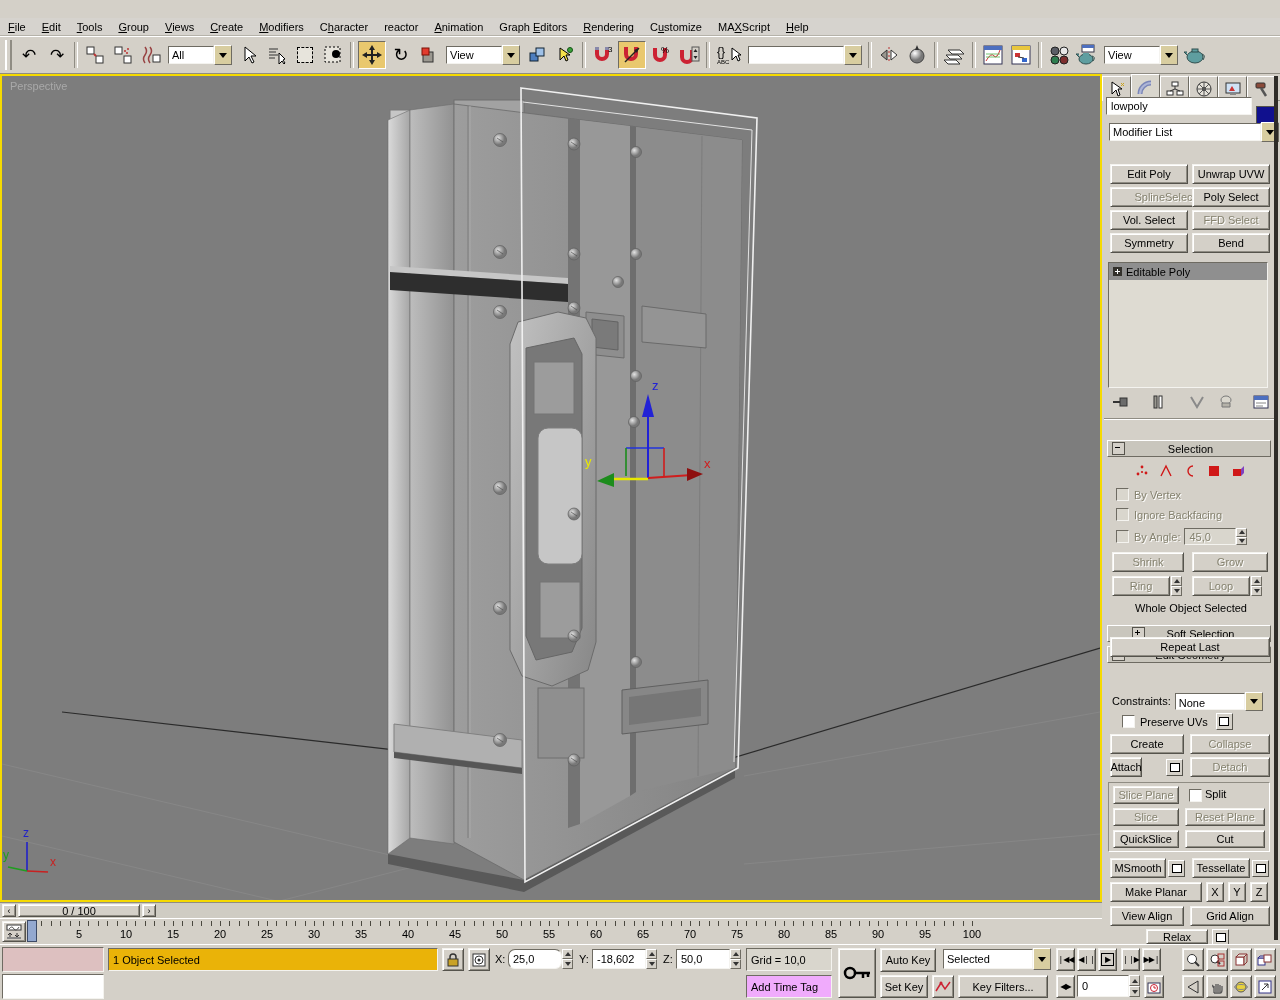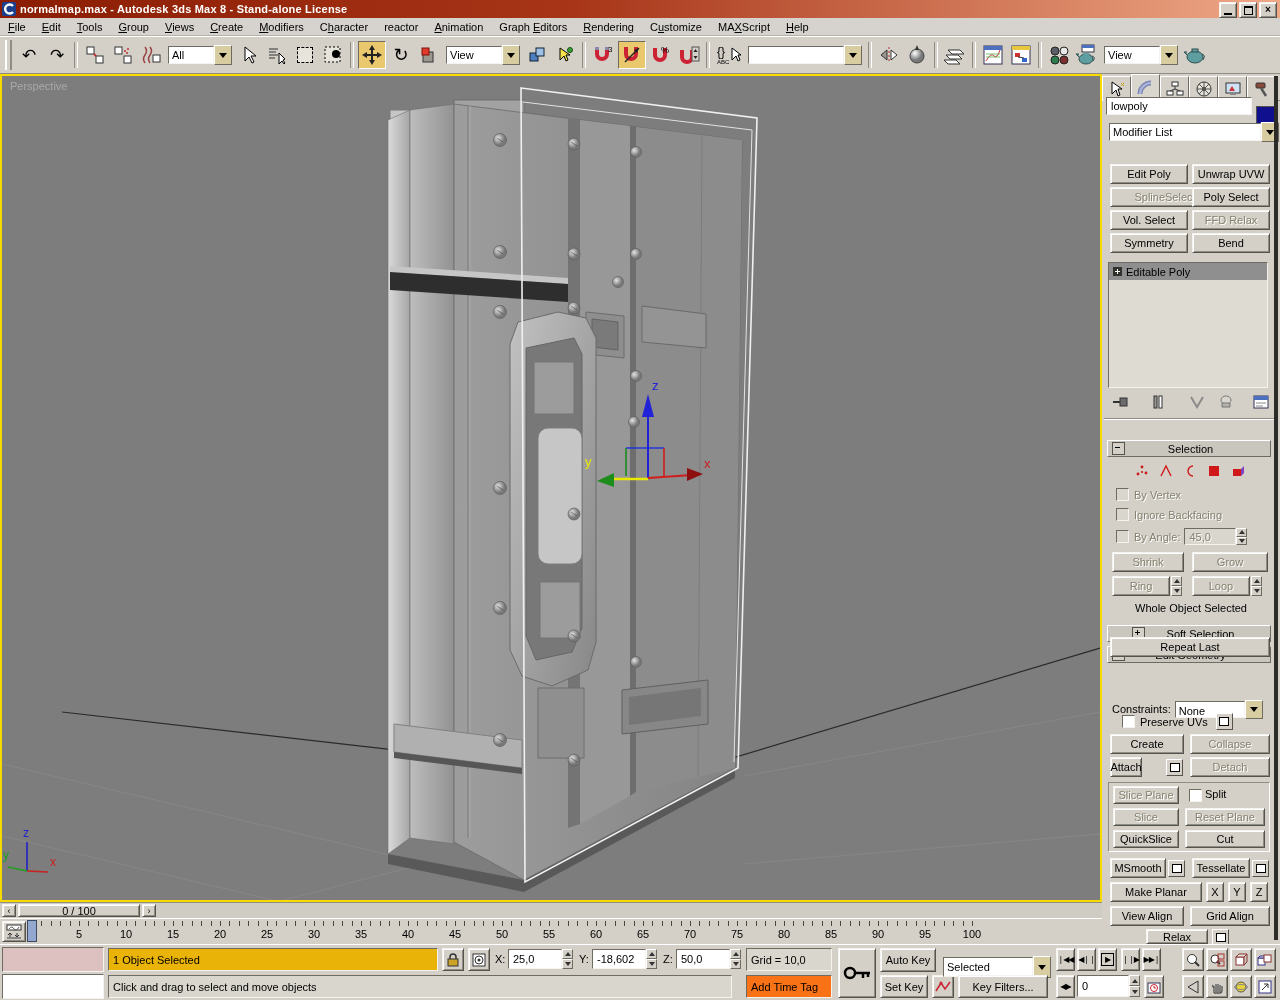--- a/index.html
+++ b/index.html
@@ -14,21 +14,21 @@
   #titlebar .ttl{color:#fff;font-weight:bold;font-size:11px;margin-left:4px;letter-spacing:.2px;}
   .winbtn{width:16px;height:14px;margin-left:2px;display:flex;align-items:center;justify-content:center;font-size:10px;line-height:10px;font-weight:bold;color:#000;}
   #wincluster{position:absolute;right:3px;top:2px;display:flex;}
   #menubar{position:absolute;left:0;top:18px;width:1280px;height:18px;background:#d6d3ce;display:flex;align-items:center;border-bottom:1px solid #b5b2a9;box-sizing:border-box;}
   .mitem{padding:2px 8px;cursor:default;}
   
   #toolbar{position:absolute;left:0;top:36px;width:1280px;height:38px;background:#d4d0c8;border-top:1px solid #fff;border-bottom:1px solid #8f8c83;box-sizing:border-box;display:flex;align-items:center;padding-left:2px;}
   .ti{width:26px;height:26px;margin:0 1px;display:flex;align-items:center;justify-content:center;position:relative;}
   .tsep{width:2px;height:26px;margin:0 3px;border-left:1px solid #8f8c83;border-right:1px solid #fff;}
   .tdrag{width:3px;height:30px;margin:0 3px;border-left:2px solid #fff;border-right:2px solid #8f8c83;}
-  .combo{height:20px;display:flex;align-items:center;margin:8px 3px;}
+  .combo{height:20px;display:flex;align-items:center;margin:0 3px;}
   .combo .cfield{height:18px;background:#fff;border:1px solid;border-color:#6e6b62 #f4f3ef #f4f3ef #6e6b62;display:flex;align-items:center;padding:0 3px;box-sizing:border-box;}
   .darr{width:16px;height:18px;background:#d8cda0;border:1px solid;border-color:#fff #6e6b62 #6e6b62 #fff;display:flex;align-items:center;justify-content:center;}
   .darr i{width:0;height:0;border-left:4px solid transparent;border-right:4px solid transparent;border-top:5px solid #000;}
   
   #viewport{position:absolute;left:0;top:74px;width:1102px;height:828px;border:2px solid #f6da00;background:#7d7d7d;box-sizing:border-box;overflow:hidden;}
   #vplabel{position:absolute;left:8px;top:4px;color:#a9a9a9;font-size:11px;z-index:5;}
   
   #cmdpanel{position:absolute;left:1102px;top:74px;width:178px;height:870px;background:#d4d0c8;box-sizing:border-box;}
   #tabs{position:absolute;left:0;top:0;width:178px;height:26px;display:flex;border-bottom:1px solid #8f8c83;}
   .tab{width:27px;height:24px;margin-top:2px;background:#d4d0c8;border:1px solid;border-color:#fff #6e6b62 #6e6b62 #fff;border-bottom:none;display:flex;align-items:center;justify-content:center;}
@@ -65,38 +65,20 @@
   .navbtn{width:22px;height:23px;}
   .pbk{width:19px;height:23px;font-size:8px;letter-spacing:-1px;}
   svg{display:block;}
   text{font-family:"Liberation Sans",sans-serif;}
 </style>
 </head>
 <body>
 
 <div id="app">
 
-  <div id="titlebar">
-    <svg width="14" height="14" viewBox="0 0 14 14">
-        <rect x="0" y="0" width="14" height="14" rx="2" fill="#1b3f8f"></rect>
-        <path d="M11 4 A4.5 4.5 0 1 0 11 10" stroke="#fff" stroke-width="2.4" fill="none"></path>
-      </svg>
-    <span class="ttl">normalmap.max - Autodesk 3ds Max 8  - Stand-alone License</span>
-    <div id="wincluster">
-      <div class="winbtn raised2">
-          <span style="width:8px;height:2px;background:#000;margin-top:8px;"></span>
-        </div>
-      <div class="winbtn raised2">
-          <span style="width:7px;height:6px;border:1px solid #000;border-top-width:2px;"></span>
-        </div>
-      <div class="winbtn raised2">
-          <span>×</span>
-        </div>
-    </div>
-  </div>
 
   <div id="menubar">
       <span class="mitem"><u>F</u>ile</span>
       <span class="mitem"><u>E</u>dit</span>
       <span class="mitem"><u>T</u>ools</span>
       <span class="mitem"><u>G</u>roup</span>
       <span class="mitem"><u>V</u>iews</span>
       <span class="mitem"><u>C</u>reate</span>
       <span class="mitem"><u>M</u>odifiers</span>
       <span class="mitem">C<u>h</u>aracter</span>
@@ -532,21 +514,21 @@
             <i></i>
           </div>
         </div>
     </div>
 
     <div class="pbtn" style="left:8px;top:90px;width:78px;">Edit Poly</div>
     <div class="pbtn" style="left:90px;top:90px;width:78px;">Unwrap UVW</div>
     <div class="pbtn dis" style="left:8px;top:113px;width:90px;padding-left:20px;">SplineSelect</div>
     <div class="pbtn" style="left:90px;top:113px;width:78px;">Poly Select</div>
     <div class="pbtn" style="left:8px;top:136px;width:78px;">Vol. Select</div>
-    <div class="pbtn dis" style="left:90px;top:136px;width:78px;">FFD Relax</div>
+    <div class="pbtn dis" style="left:90px;top:136px;width:78px;">FFD Select</div>
     <div class="pbtn" style="left:8px;top:159px;width:78px;">Symmetry</div>
     <div class="pbtn" style="left:90px;top:159px;width:78px;">Bend</div>
 
     <div class="abs" style="position:absolute;left:6px;top:188px;width:160px;height:126px;background:#dedbd2;border:1px solid;border-color:#6e6b62 #f4f3ef #f4f3ef #6e6b62;">
       <div style="height:17px;background:#8f8f8f;display:flex;align-items:center;color:#000;">
         <span style="width:9px;height:9px;background:#33312c;margin:0 4px;position:relative;">
             <i style="position:absolute;left:2px;top:4px;width:5px;height:1px;background:#fff;"></i>
             <i style="position:absolute;left:4px;top:2px;width:1px;height:5px;background:#fff;"></i>
           </span>
         <span>Editable Poly</span>
@@ -883,40 +865,37 @@
     <div id="tmarker" style="left: 27px;"></div>
   </div>
 
   <div id="statusbar">
     <div class="abs sunkgray" style="left:2px;top:2px;width:102px;height:25px;background:#ddc0c0;"></div>
     <div class="abs sunken" style="left:2px;top:29px;width:102px;height:25px;"></div>
 
     <div class="abs field" style="left:108px;top:3px;width:330px;height:23px;background:#eab308;">
         <span>1 Object Selected</span>
       </div>
-    <div class="abs field" style="left:108px;top:30px;width:624px;height:23px;background:#d9d6cd;">
-        <span>Click and drag to select and move objects</span>
-      </div>
 
     <div class="abs statbtn" style="left:442px;top:3px;width:22px;height:23px;">
         <svg width="12" height="14">
           <rect x="1" y="6" width="10" height="7" fill="#c9a227" stroke="#333"></rect>
           <path d="M3 6 V4 a3 3 0 0 1 6 0 V6" fill="none" stroke="#333" stroke-width="1.5"></path>
         </svg>
       </div>
     <div class="abs statbtn" style="left:468px;top:3px;width:22px;height:23px;">
         <svg width="14" height="14">
           <rect x="1" y="1" width="12" height="12" fill="#fff" stroke="#333"></rect>
           <circle cx="7" cy="7" r="4" fill="none" stroke="#333"></circle>
           <circle cx="7" cy="7" r="1.5" fill="#333"></circle>
         </svg>
       </div>
 
     <span class="abs" style="left:495px;top:8px;">X:</span>
-    <div class="abs field" style="left:508px;top:4px;width:54px;height:20px;">
+    <div class="abs field" style="left:508px;top:4px;width:54px;height:20px;border-radius:7px;">
         <span>25,0</span>
       </div>
     <span class="spin" style="position:absolute;left:562px;top:4px;height:20px;">
         <span class="sb up">
           <i></i>
         </span>
         <span class="sb dn">
           <i></i>
         </span>
       </span>
@@ -941,21 +920,21 @@
           <i></i>
         </span>
         <span class="sb dn">
           <i></i>
         </span>
       </span>
 
     <div class="abs field" style="left:746px;top:3px;width:86px;height:23px;background:#d9d6cd;">
         <span>Grid = 10,0</span>
       </div>
-    <div class="abs field" style="left:746px;top:30px;width:86px;height:23px;background:#f97316;">
+    <div class="abs field" style="left:746px;top:30px;width:86px;height:23px;background:#f0abfc;">
         <span>Add Time Tag</span>
       </div>
 
     <div class="abs statbtn" style="left:838px;top:3px;width:38px;height:50px;">
         <svg width="28" height="16">
           <circle cx="7" cy="8" r="5" fill="none" stroke="#000" stroke-width="2.5"></circle>
           <line x1="12" y1="8" x2="27" y2="8" stroke="#000" stroke-width="2.5"></line>
           <line x1="20" y1="8" x2="20" y2="13" stroke="#000" stroke-width="2.5"></line>
           <line x1="25" y1="8" x2="25" y2="12" stroke="#000" stroke-width="2.5"></line>
         </svg>

